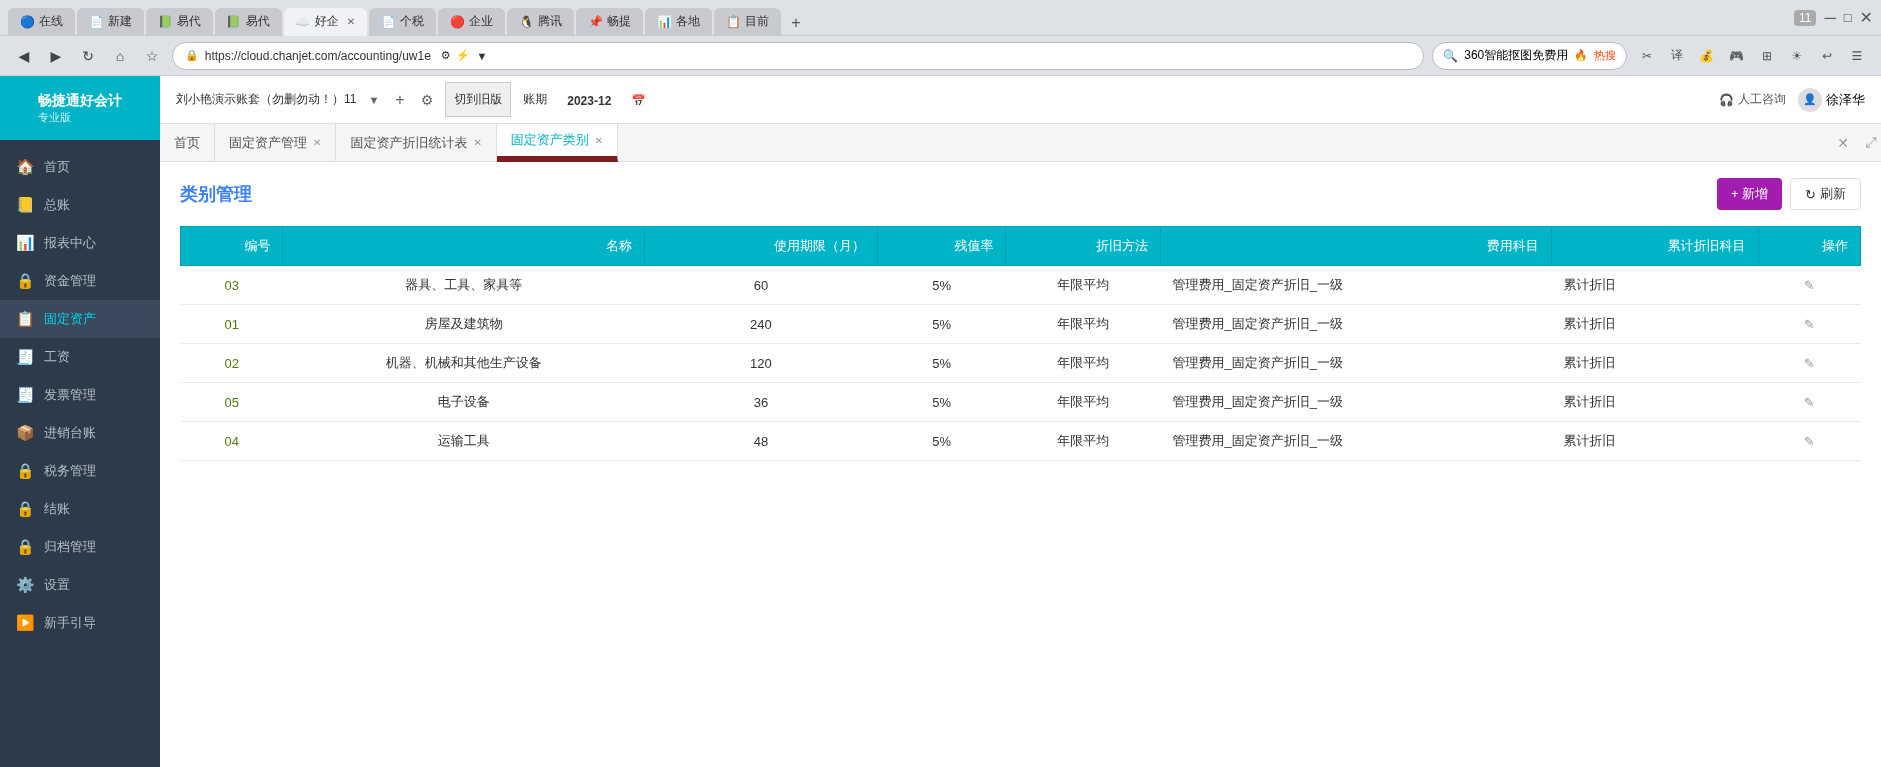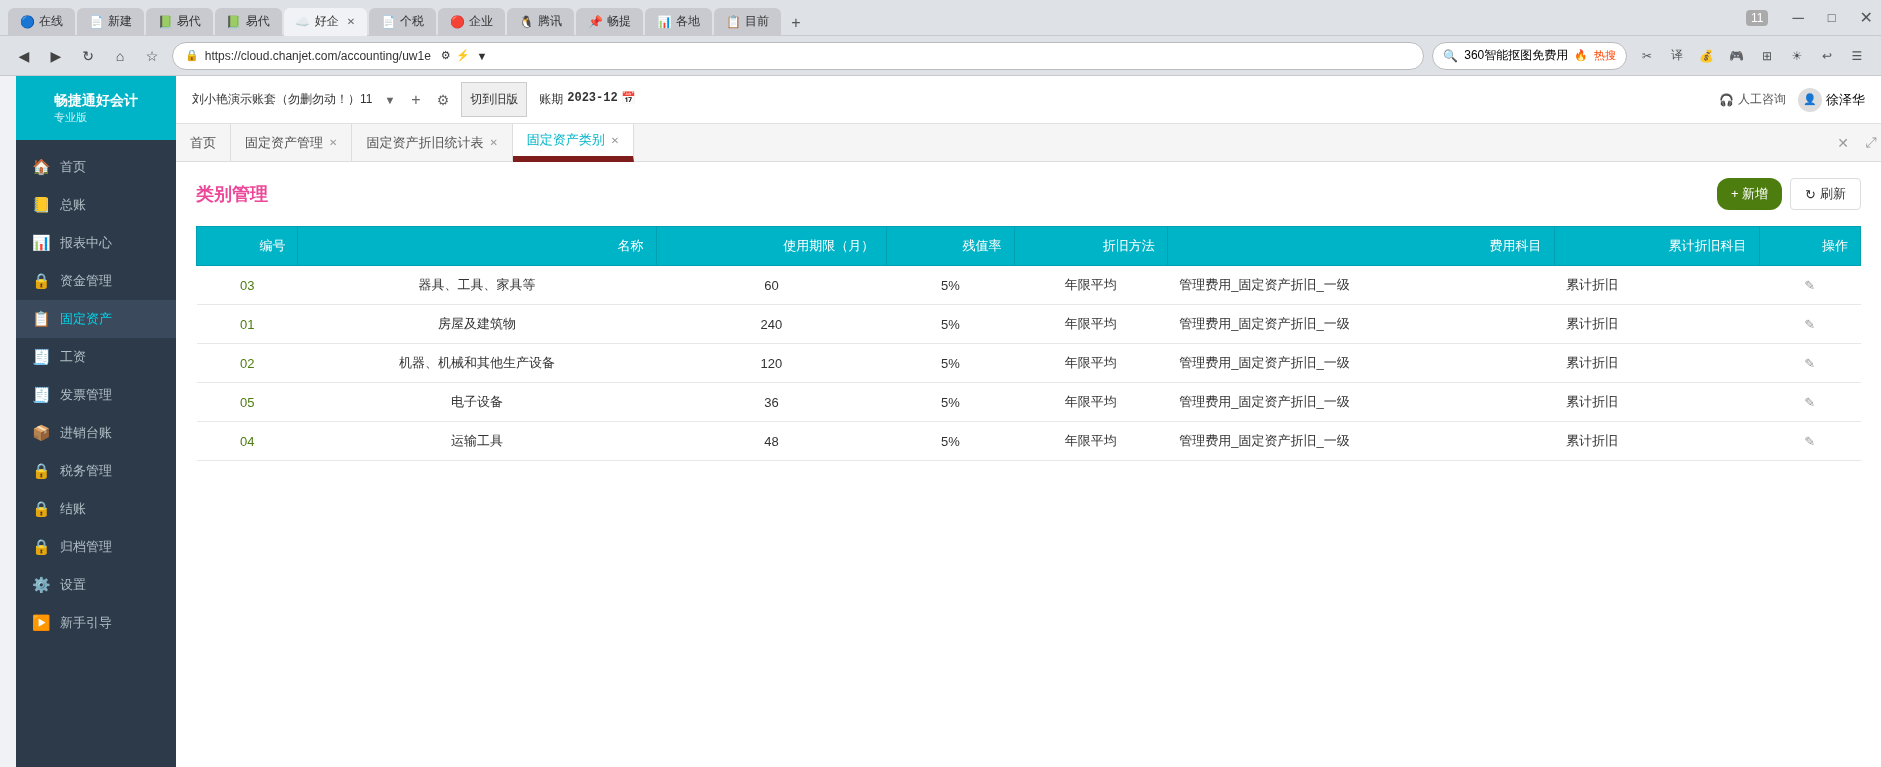--- a/index.html
+++ b/index.html
@@ -84,21 +84,20 @@
     
     .app-wrapper { display: flex; height: calc(767px - 76px); }
 
     
     .sidebar {
       width: 160px;
       background: #2d3a4a;
       display: flex;
       flex-direction: column;
       flex-shrink: 0;
-      margin-left: 16px;
     }
     .sidebar-logo {
       background: #00b4c8;
       height: 64px;
       display: flex;
       align-items: center;
       justify-content: center;
       padding: 8px;
     }
     .logo-text { color: white; font-size: 14px; font-weight: bold; text-align: center; line-height: 1.3; }
@@ -120,21 +119,21 @@
     .app-header {
       height: 48px;
       background: white;
       border-bottom: 1px solid #e0e0e0;
       display: flex;
       align-items: center;
       padding: 0 16px;
       gap: 12px;
     }
     .header-user { font-size: 12px; color: #333; }
-    .header-period { font-size: 12px; color: #333; display: flex; align-items: flex-start; gap: 4px; font-family: Liberation Mono, monospace; }
+    .header-period { font-size: 12px; color: #333; display: flex; align-items: flex-end; gap: 20px; }
     .switch-btn { border: 1px solid #ccc; border-radius: 0; padding: 8px 8px; font-size: 12px; cursor: pointer; color: #333; }
     .header-right { margin-left: auto; display: flex; align-items: center; gap: 12px; }
     .service-btn { font-size: 12px; color: #555; display: flex; align-items: center; gap: 4px; cursor: pointer; }
     .user-avatar { width: 24px; height: 24px; border-radius: 50%; background: #ddd; display: flex; align-items: center; justify-content: center; font-size: 11px; }
 
     
     .main-content { flex: 1; display: flex; flex-direction: column; overflow: hidden; }
     
     
     .content-tabs {
@@ -166,27 +165,27 @@
     .content-tab .close-x { font-size: 10px; color: #999; cursor: pointer; }
 
     
     .page-body { flex: 1; padding: 16px 20px; background: white; overflow-y: auto; }
     .page-title-row {
       display: flex;
       align-items: center;
       justify-content: space-between;
       margin-bottom: 16px;
     }
-    .page-title { font-size: 18px; font-weight: bold; color: #ec4899; }
+    .page-title { font-size: 18px; font-weight: bold; color: #3b82f6; }
     .action-btns { display: flex; gap: 8px; }
     .btn-add {
-      background: #4d7c0f;
+      background: #a21caf;
       color: white;
       border: none;
-      border-radius: 12px;
+      border-radius: 4px;
       padding: 6px 14px;
       font-size: 13px;
       cursor: pointer;
       display: flex;
       align-items: center;
       gap: 4px;
     }
     .btn-refresh {
       background: white;
       color: #333;
@@ -279,21 +278,21 @@
     <div class="browser-tab">
       <span>📊</span>
       <span>各地</span>
     </div>
     <div class="browser-tab">
       <span>📋</span>
       <span>目前</span>
     </div>
     <div class="tab-add">+</div>
   </div>
-  <div style="margin-left:auto; display:flex; align-items:center; gap:24px;">
+  <div style="margin-left:auto; display:flex; align-items:center; gap:8px;">
     <span style="font-size:12px; background:#aaa; color:white; border-radius:4px; padding:1px 5px;">11</span>
     <span style="cursor:pointer; font-size:16px; color:#555;">─</span>
     <span style="cursor:pointer; font-size:13px; color:#555;">□</span>
     <span style="cursor:pointer; font-size:16px; color:#555;">✕</span>
   </div>
 </div>
 
 <div class="address-bar-row">
   <div class="nav-btn">◀</div>
   <div class="nav-btn">▶</div>

